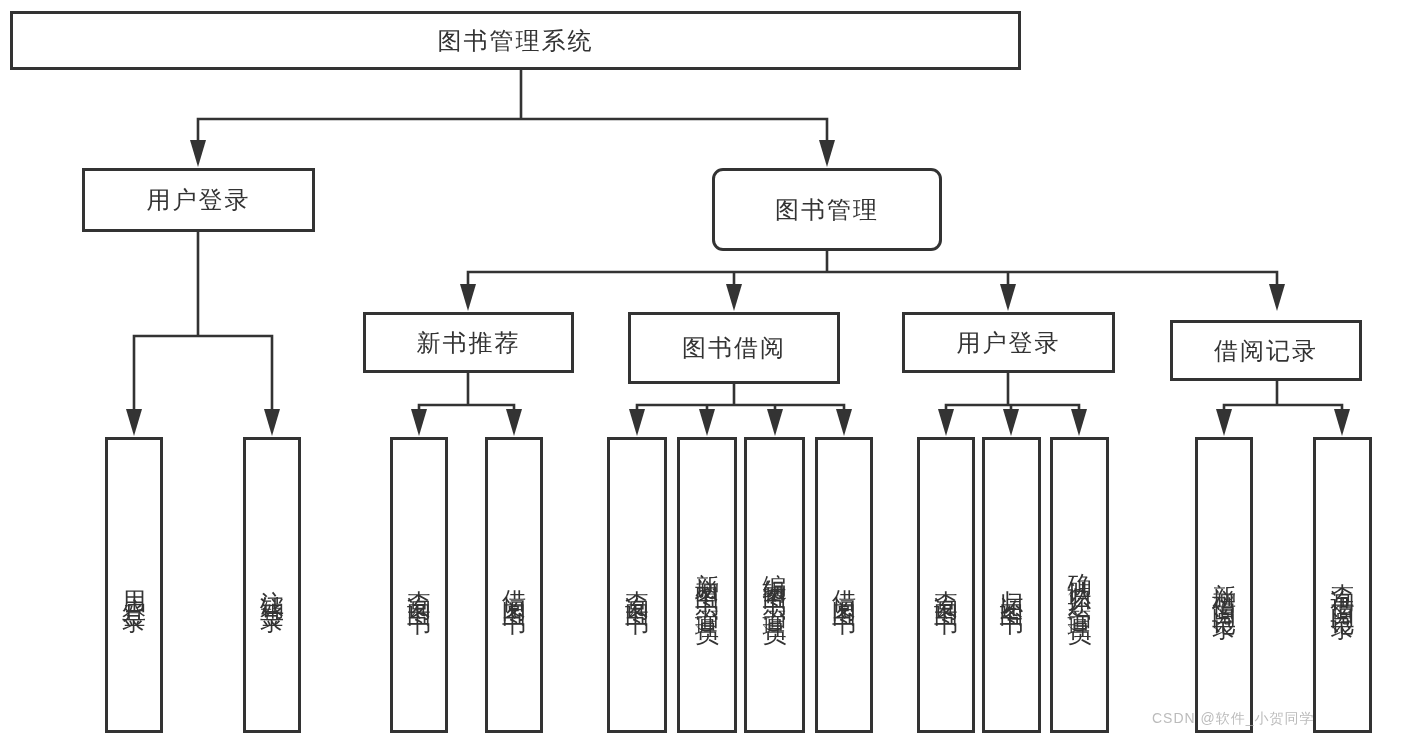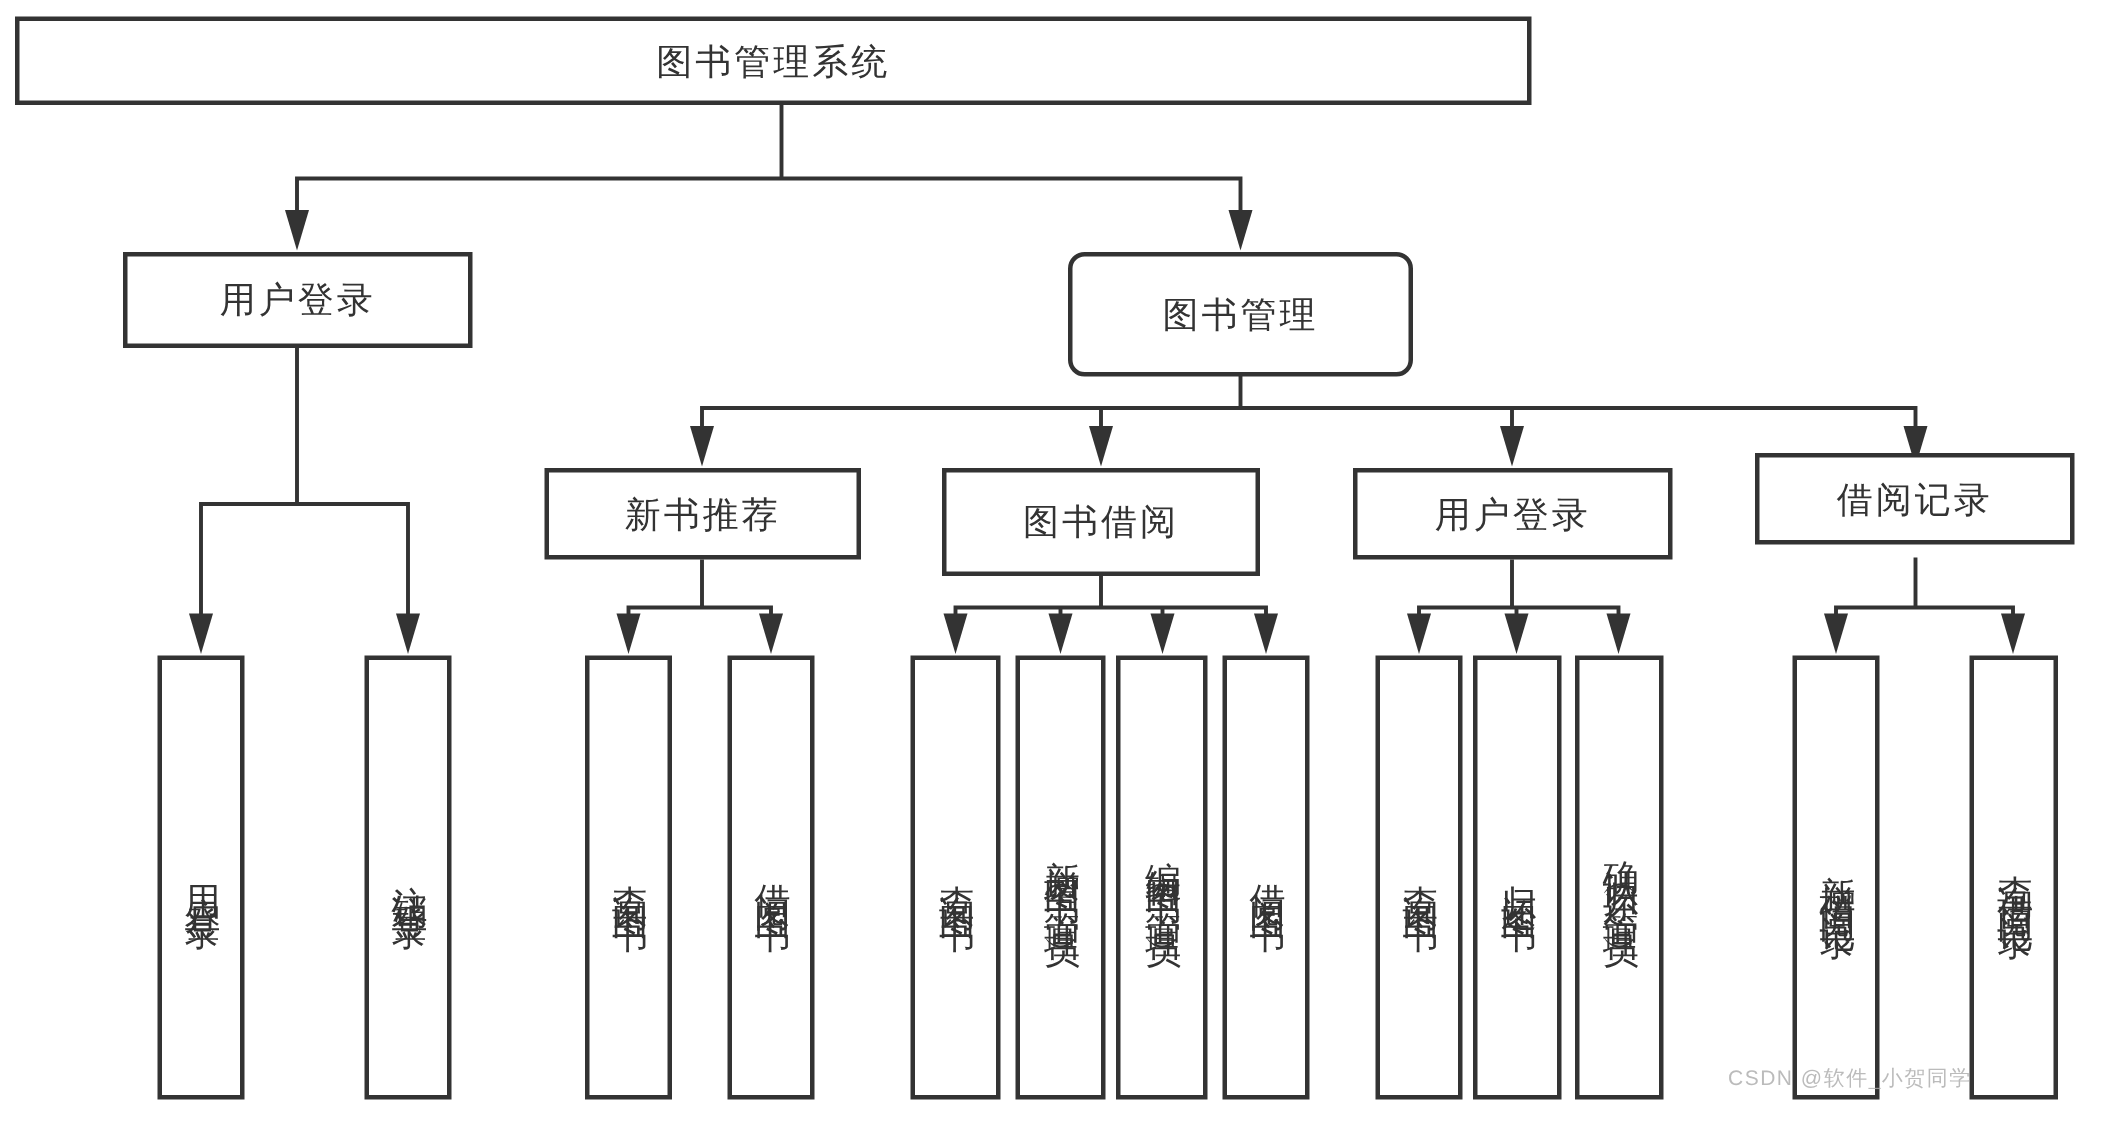--- a/index.html
+++ b/index.html
@@ -118,21 +118,21 @@
   </svg>
 
   <div class="hbox" style="left:10px; top:11px; width:1011px; height:59px;">图书管理系统</div>
 
   <div class="hbox" style="left:82px; top:168px; width:233px; height:64px;">用户登录</div>
   <div class="hbox" style="left:712px; top:168px; width:230px; height:83px;border-radius:11px;">图书管理</div>
 
   <div class="hbox" style="left:363px; top:312px; width:211px; height:61px;">新书推荐</div>
   <div class="hbox" style="left:628px; top:312px; width:212px; height:72px;">图书借阅</div>
   <div class="hbox" style="left:902px; top:312px; width:213px; height:61px;">用户登录</div>
-  <div class="hbox" style="left:1170px; top:302px; width:213px; height:61px;">借阅记录</div>
+  <div class="hbox" style="left:1170px; top:320px; width:192px; height:61px;">借阅记录</div>
 
   <div class="vbox" style="left:105px; width:58px;">
     <span>用户登录</span>
   </div>
   <div class="vbox" style="left:243px; width:58px;">
     <span>注销登录</span>
   </div>
 
   <div class="vbox" style="left:390px; width:58px;">
     <span>查询图书</span>

